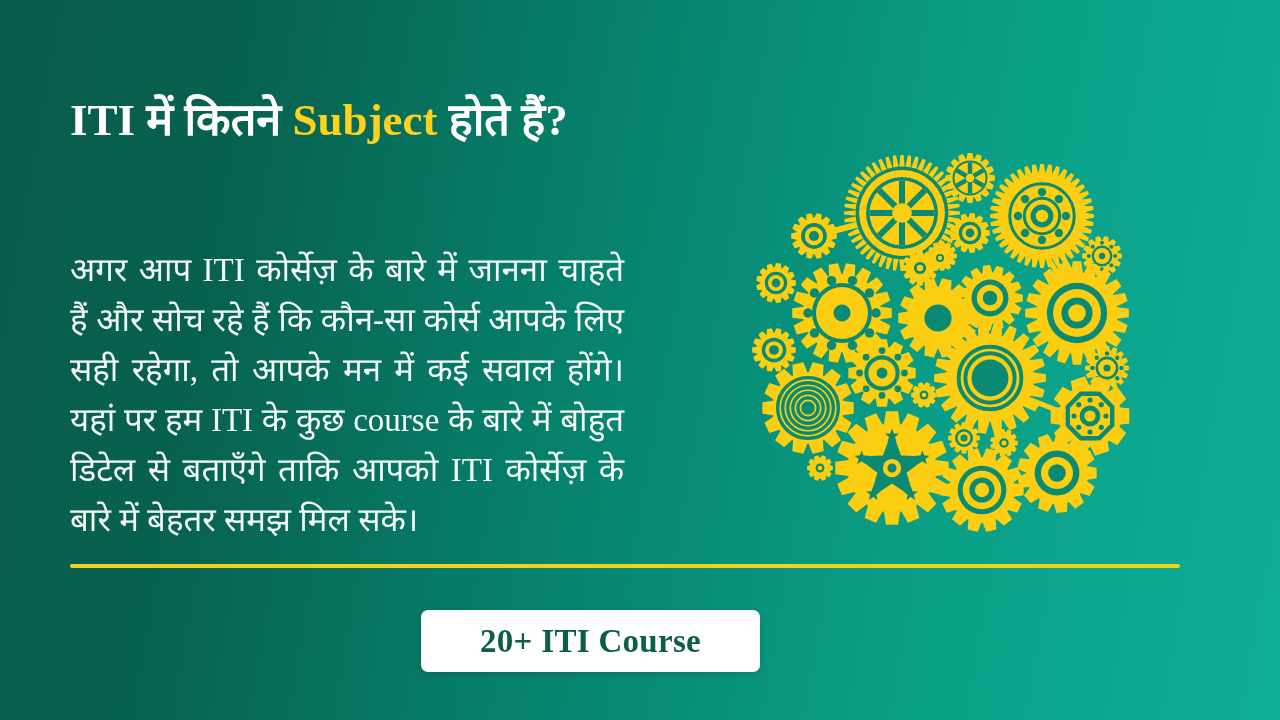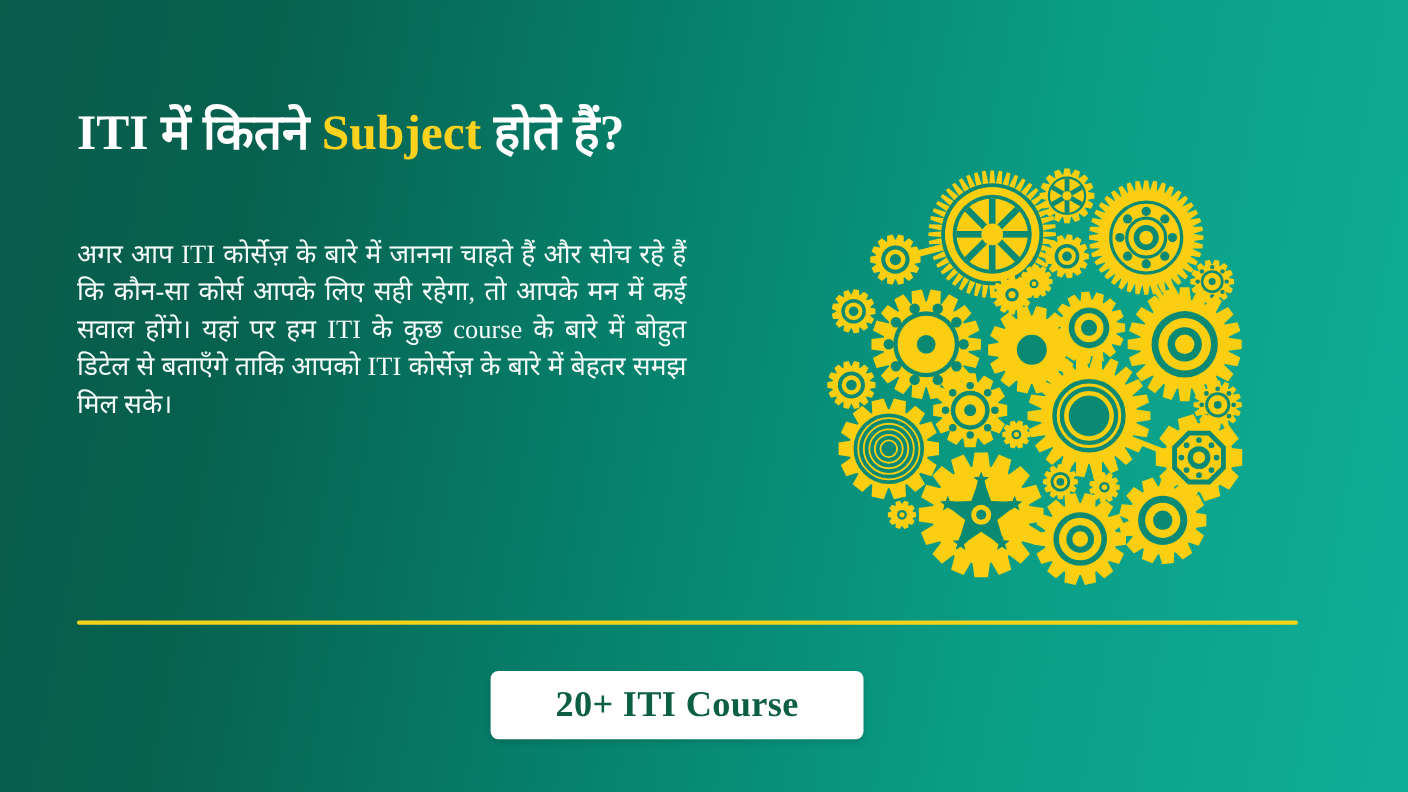--- a/index.html
+++ b/index.html
@@ -35,45 +35,45 @@
     white-space: nowrap;
   }
   #title .hl {
     color: #FFD21E;
   }
 
   
   #body-text {
     position: absolute;
     left: 70px;
-    top: 191px;
+    top: 212px;
     width: 554px;
     color: #f4fbf9;
-    font-size: 24px;
-    line-height: 34px;
+    font-size: 33px;
+    line-height: 50px;
     text-align: justify;
     text-justify: inter-word;
     font-weight: 400;
   }
 
   
   #divider {
     position: absolute;
     left: 70px;
     top: 564px;
     width: 1110px;
     height: 4px;
     background: #F2D31B;
     border-radius: 2px;
   }
 
   
   #cta {
     position: absolute;
-    left: 446px;
+    left: 421px;
     top: 610px;
     width: 339px;
     height: 62px;
     background: #ffffff;
     border-radius: 7px;
     display: flex;
     align-items: center;
     justify-content: center;
     box-shadow: 0 2px 6px rgba(0,0,0,0.14);
   }

